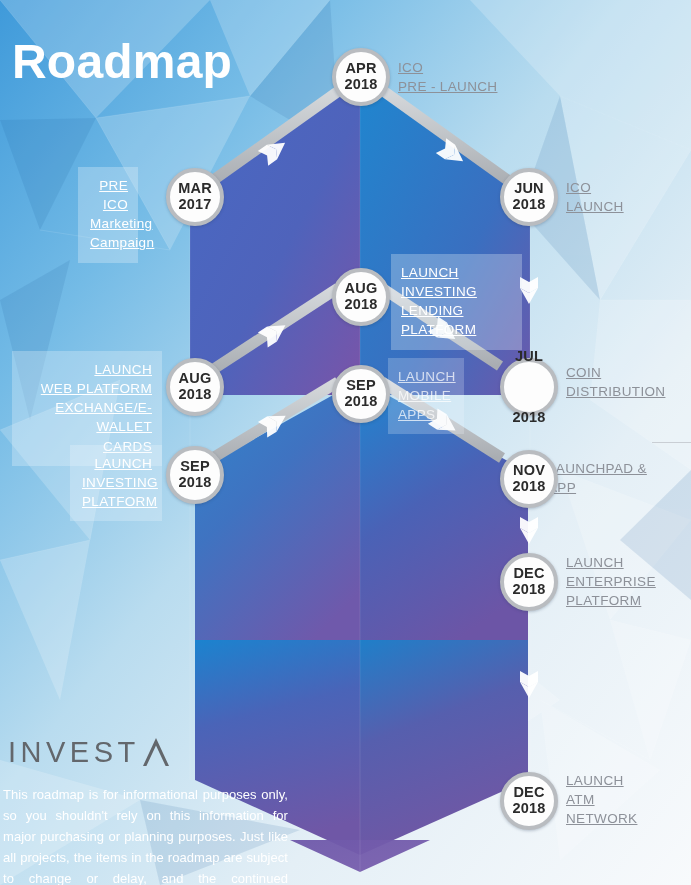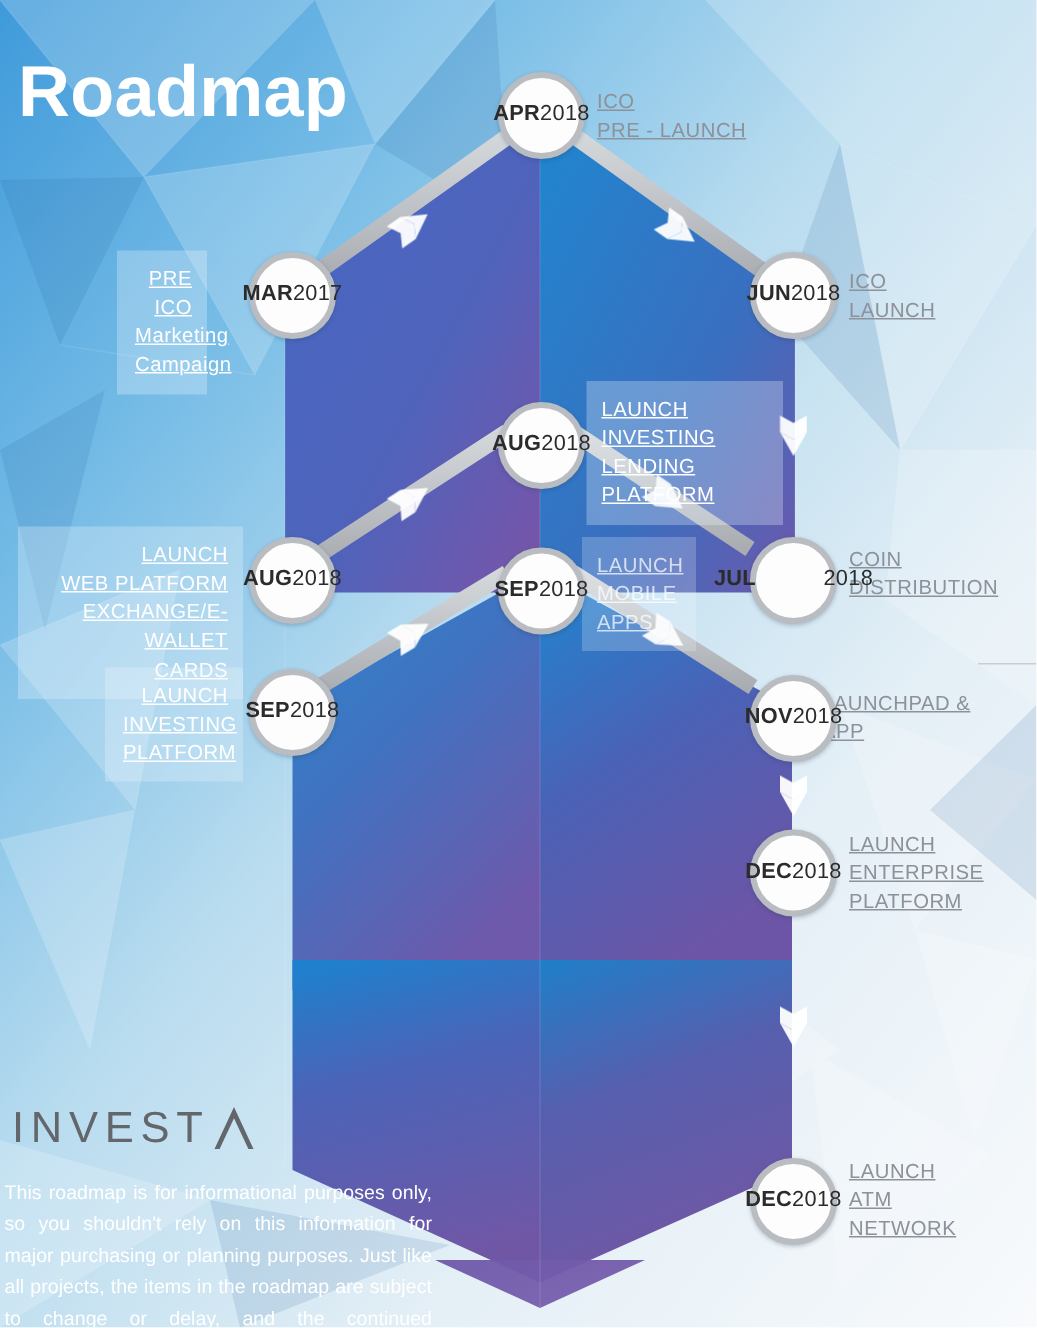--- a/index.html
+++ b/index.html
@@ -27,36 +27,36 @@
   
   .node {
     position: absolute;
     width: 58px;
     height: 58px;
     border-radius: 50%;
     background: #fdfdfd;
     border: 4px solid #b9bcc0;
     box-sizing: border-box;
     display: flex;
-    flex-direction: row;
+    flex-direction: column;
     align-items: center;
     justify-content: center;
     line-height: 1.08;
     color: #2b2b2b;
     box-shadow: 0 1px 3px rgba(40,60,90,0.28);
     z-index: 40;
   }
   .node .m {
     font-size: 14.5px;
     font-weight: bold;
     letter-spacing: .2px;
   }
   .node .y {
     font-size: 14.5px;
-    font-weight: normal;
+    font-weight: bold;
     letter-spacing: .2px;
   }
 
   
   .label {
     position: absolute;
     z-index: 35;
     line-height: 1.42;
     letter-spacing: .35px;
     white-space: pre-line;

